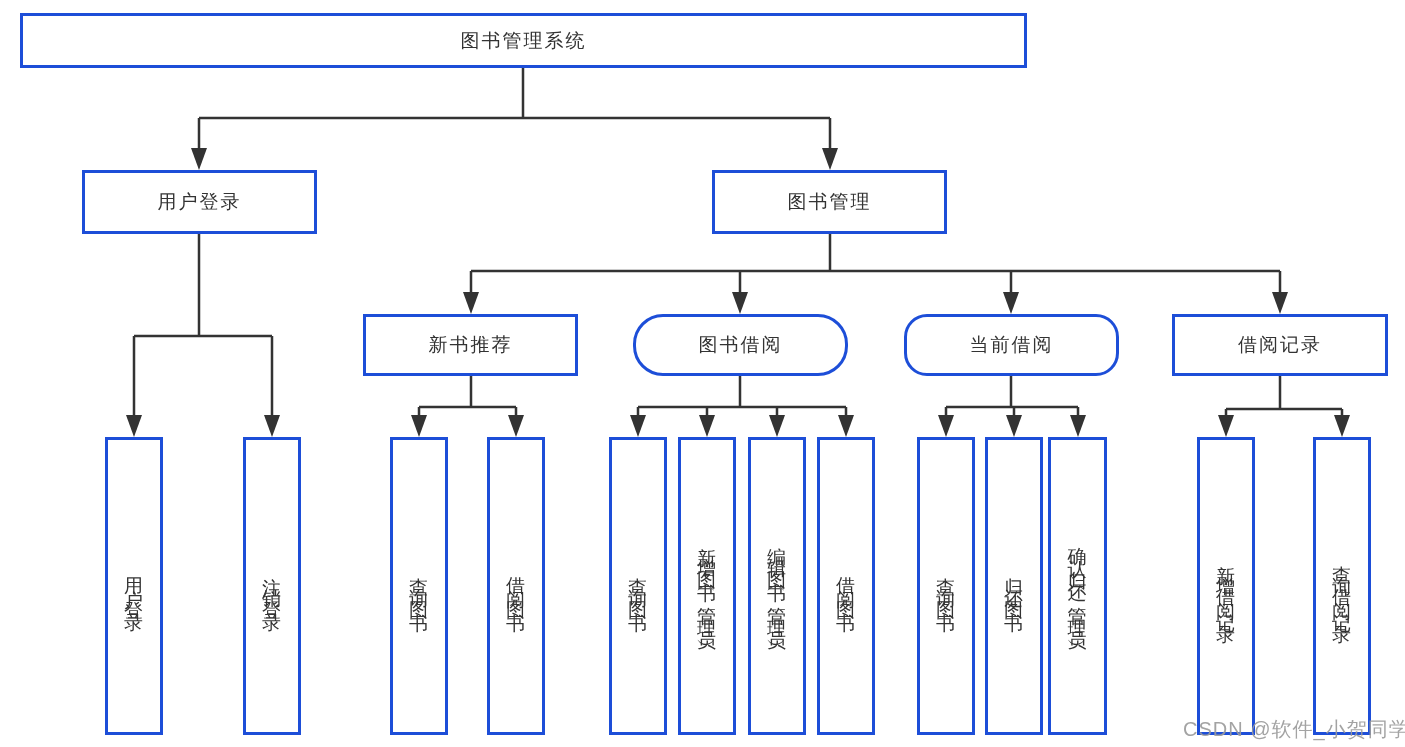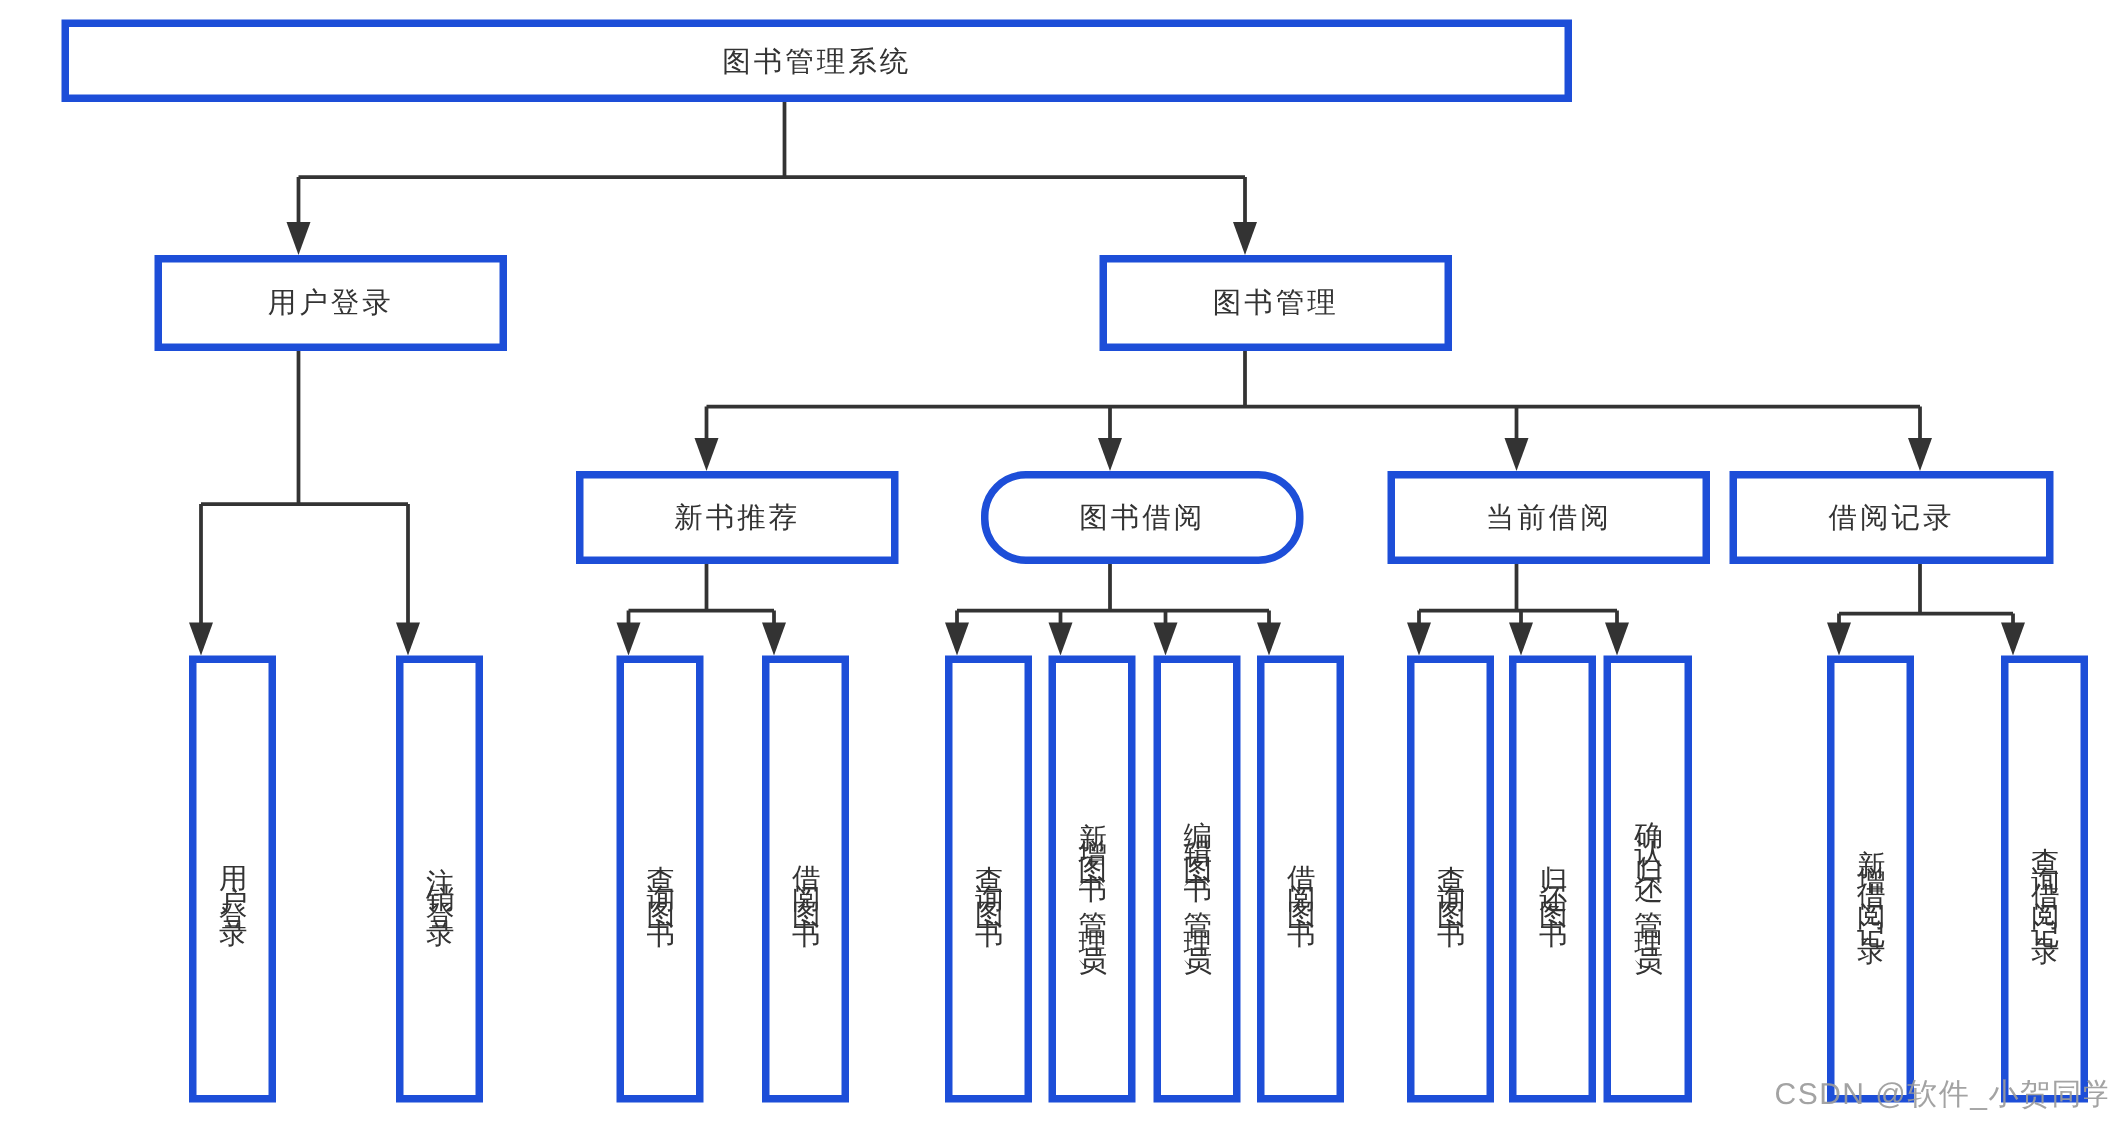--- a/index.html
+++ b/index.html
@@ -19,38 +19,37 @@
   .connectors {
     position: absolute;
     left: 0;
     top: 0;
     z-index: 1;
   }
   .box {
     position: absolute;
     box-sizing: border-box;
     background: #ffffff;
-    border: 5px solid #1d4ed8;
+    border: 3px solid #1d4ed8;
     display: flex;
     align-items: center;
     justify-content: center;
     font-size: 19px;
     letter-spacing: 2px;
     z-index: 2;
     white-space: nowrap;
-    margin-left: 21px;
   }
   .hbox-root   { left: 20px;   top: 13px;  width: 1007px; height: 55px; }
   .hbox-l2a    { left: 82px;   top: 170px; width: 235px;  height: 64px; }
   .hbox-l2b    { left: 712px;  top: 170px; width: 235px;  height: 64px; }
   .hbox-l3     { top: 314px; width: 215px; height: 62px; }
   .hbox-l3a    { left: 363px; }
   .hbox-l3b    { left: 633px; border-radius: 30px; }
-  .hbox-l3c    { left: 904px; }
-  .hbox-l3d    { left: 1132px; width: 216px; }
+  .hbox-l3c    { left: 904px; border-radius: 23px; }
+  .hbox-l3d    { left: 1172px; width: 216px; }
   .vbox {
     top: 437px;
     width: 58px;
     height: 298px;
     writing-mode: vertical-rl;
     text-orientation: mixed;
     letter-spacing: 12px;
     line-height: 1;
     font-size: 19px;
   }

